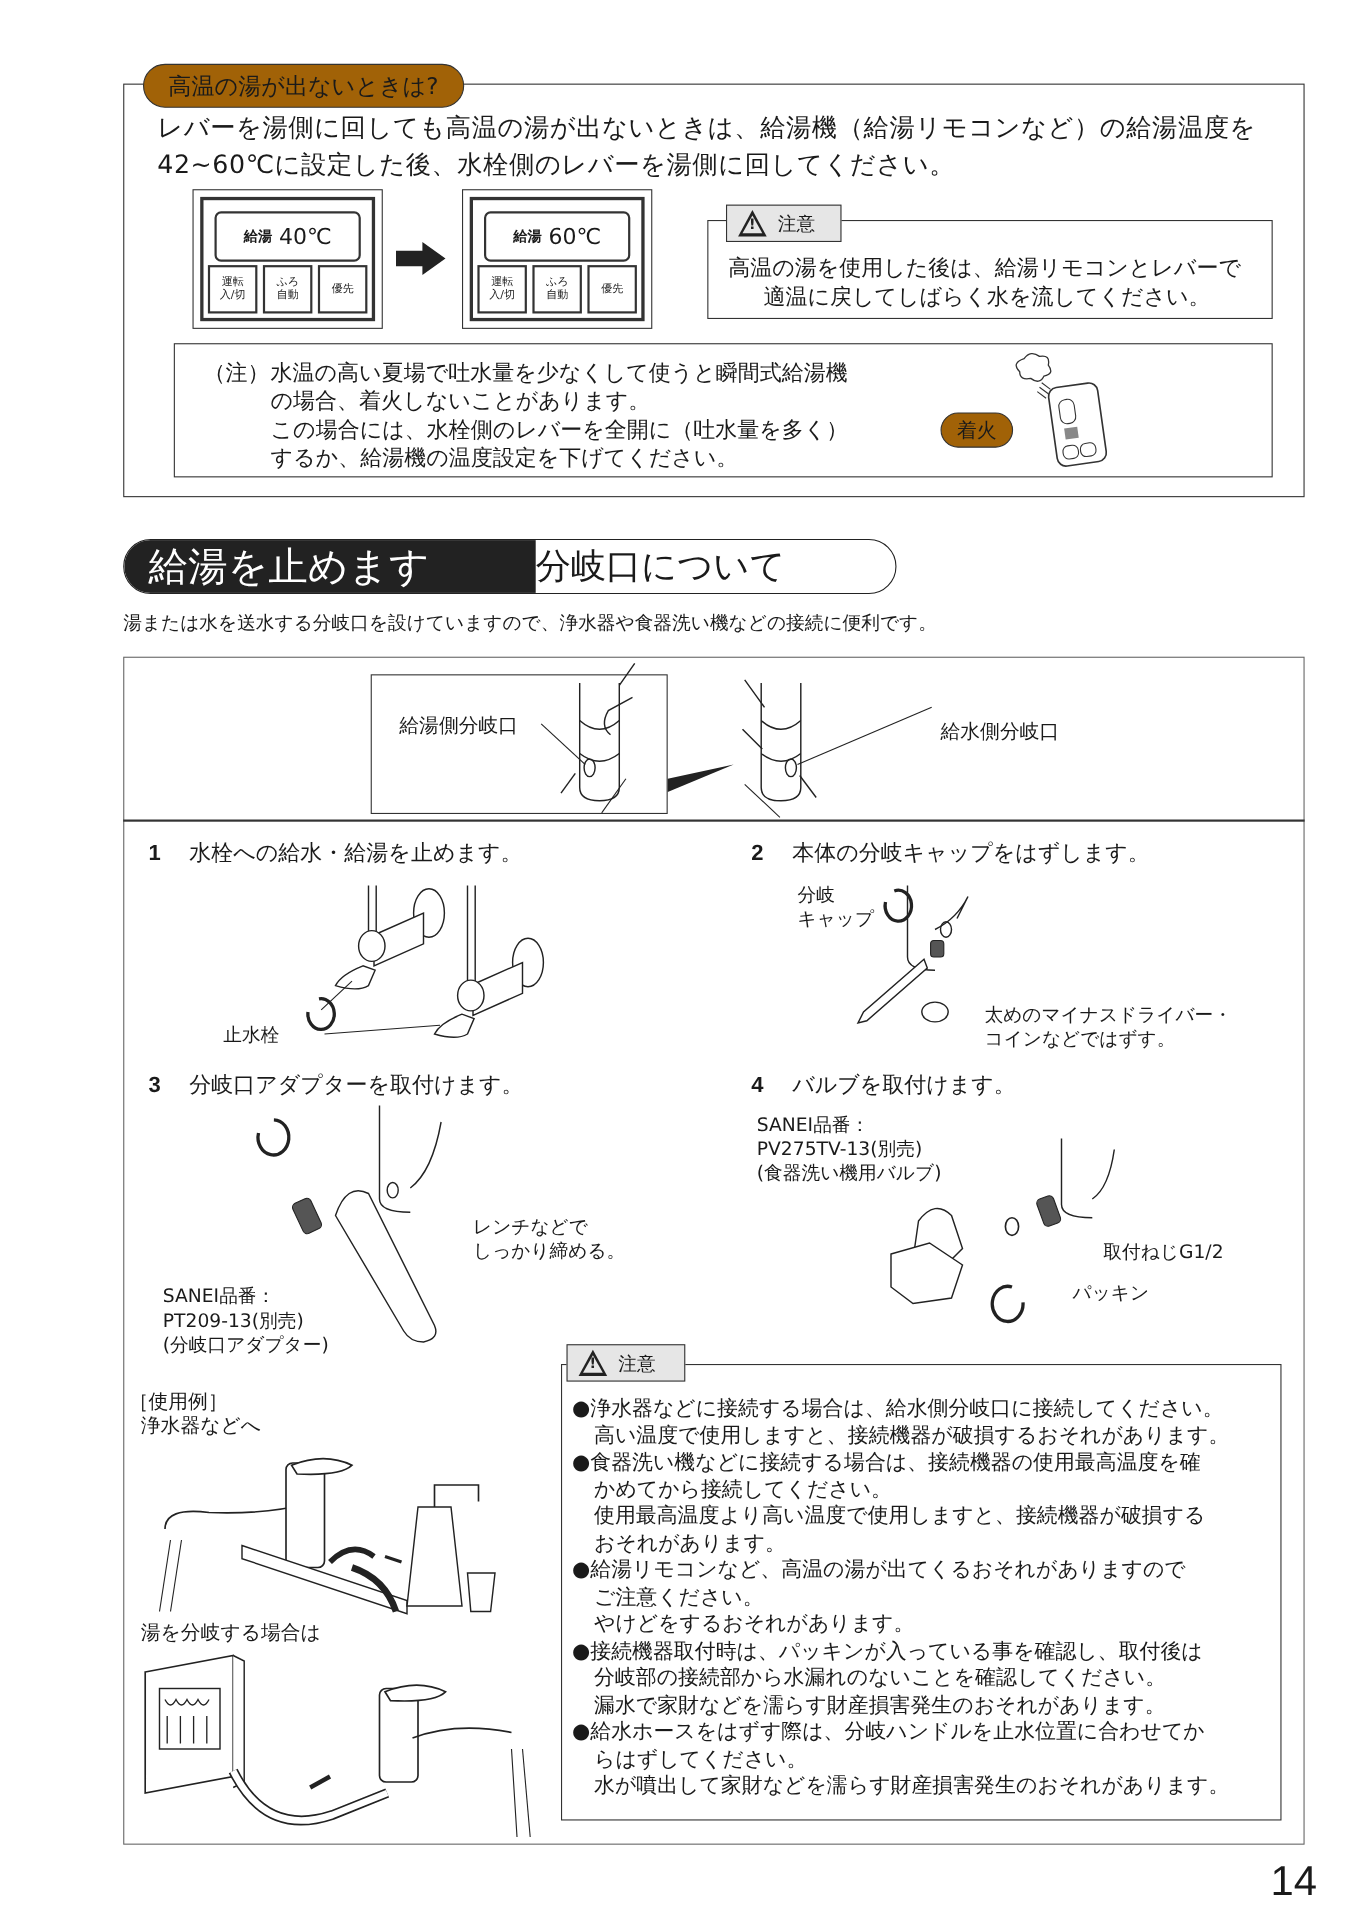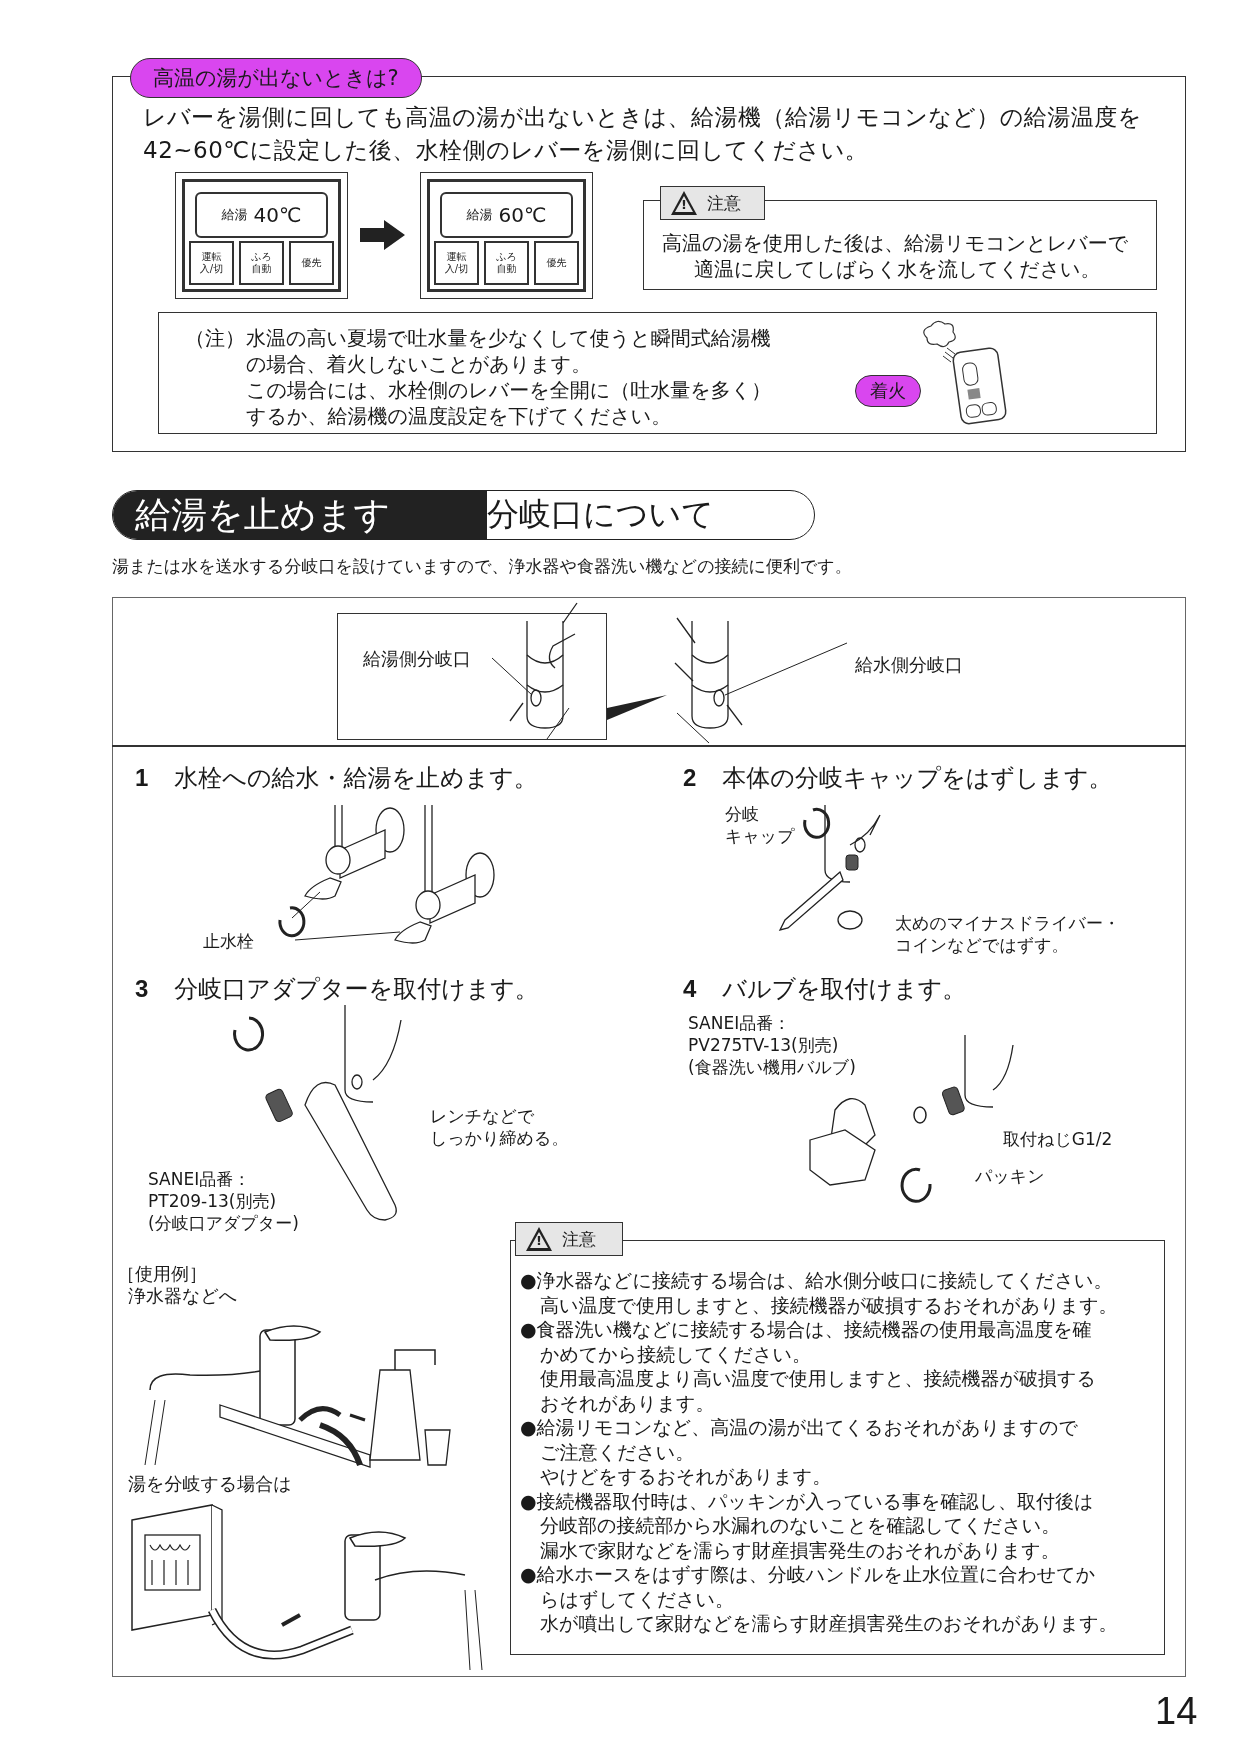--- a/index.html
+++ b/index.html
@@ -1,36 +1,36 @@
 <!DOCTYPE html>
 <html><head>
 <meta charset="utf-8">
 <style>
   html,body{margin:0;padding:0;background:#fff;}
   body{width:1240px;height:1754px;position:relative;overflow:hidden;font-family:"DejaVu Sans","Liberation Sans",sans-serif;color:#1a1a1a;}
   .abs{position:absolute;}
   .box{position:absolute;border:1.5px solid #333;box-sizing:border-box;}
-  .pill{position:absolute;background:#d946ef;border:1.5px solid #333;border-radius:20px;box-sizing:border-box;font-size:21px;padding:5px 22px;white-space:nowrap;}
+  .pill{position:absolute;background:#a16207;border:1.5px solid #333;border-radius:20px;box-sizing:border-box;font-size:21px;padding:5px 22px;white-space:nowrap;}
   .lead{font-size:23px;line-height:33px;letter-spacing:0.5px;white-space:nowrap;}
   .remote{position:absolute;border:1.5px solid #333;box-sizing:border-box;background:#fff;}
   .remote .inner{position:absolute;left:6px;top:6px;right:6px;bottom:6px;border:3px solid #333;}
   .remote .disp{position:absolute;left:10px;right:10px;top:10px;height:42px;border:2px solid #333;border-radius:6px;display:flex;align-items:center;justify-content:center;gap:6px;}
-  .remote .disp .lbl{font-size:13px;}
+  .remote .disp .lbl{font-size:13px;font-weight:bold;}
   .remote .disp .temp{font-size:20px;}
   .remote .btns{position:absolute;left:4px;right:4px;bottom:4px;height:44px;display:flex;gap:5px;}
   .remote .btn{flex:1;border:2px solid #333;font-size:10px;line-height:12px;display:flex;align-items:center;justify-content:center;text-align:center;white-space:pre-line;}
   .caution-tab{position:absolute;background:#e6e6e6;border:1.5px solid #333;box-sizing:border-box;display:flex;align-items:center;gap:10px;padding:0 10px;font-size:17px;}
   .tri{width:0;height:0;border-left:13px solid transparent;border-right:13px solid transparent;border-bottom:24px solid #222;position:relative;}
   .tri::after{content:"";position:absolute;left:-9px;top:5px;border-left:9px solid transparent;border-right:9px solid transparent;border-bottom:16px solid #e6e6e6;}
   .tri::before{content:"!";position:absolute;left:-3px;top:6px;font-size:13px;font-weight:bold;color:#222;z-index:2;line-height:16px;}
   .ctext{font-size:20px;line-height:26px;white-space:nowrap;}
   .sec-header{position:absolute;left:112px;top:490px;width:703px;height:50px;border:1.5px solid #222;border-radius:25px;box-sizing:border-box;overflow:hidden;display:flex;}
   .sec-header .dark{background:#222;color:#fff;font-size:36px;display:flex;align-items:center;padding-left:22px;width:374px;box-sizing:border-box;white-space:nowrap;}
   .sec-header .light{font-size:32px;display:flex;align-items:center;white-space:nowrap;}
-  .step-title{position:absolute;font-size:24px;white-space:nowrap;}
+  .step-title{position:absolute;font-size:20px;white-space:nowrap;}
   .step-title b{font-family:"Liberation Sans",sans-serif;font-weight:bold;margin-right:26px;}
   .lbl-sm{position:absolute;font-size:17px;line-height:22px;white-space:pre-line;}
   .bullet{font-size:19px;line-height:24.5px;white-space:nowrap;}
   .bullet .sub{padding-left:20px;display:block;}
   svg{position:absolute;overflow:visible;}
 </style>
 </head>
 <body>
 
 <div class="box" style="left:112px;top:76px;width:1074px;height:376px;"></div>

